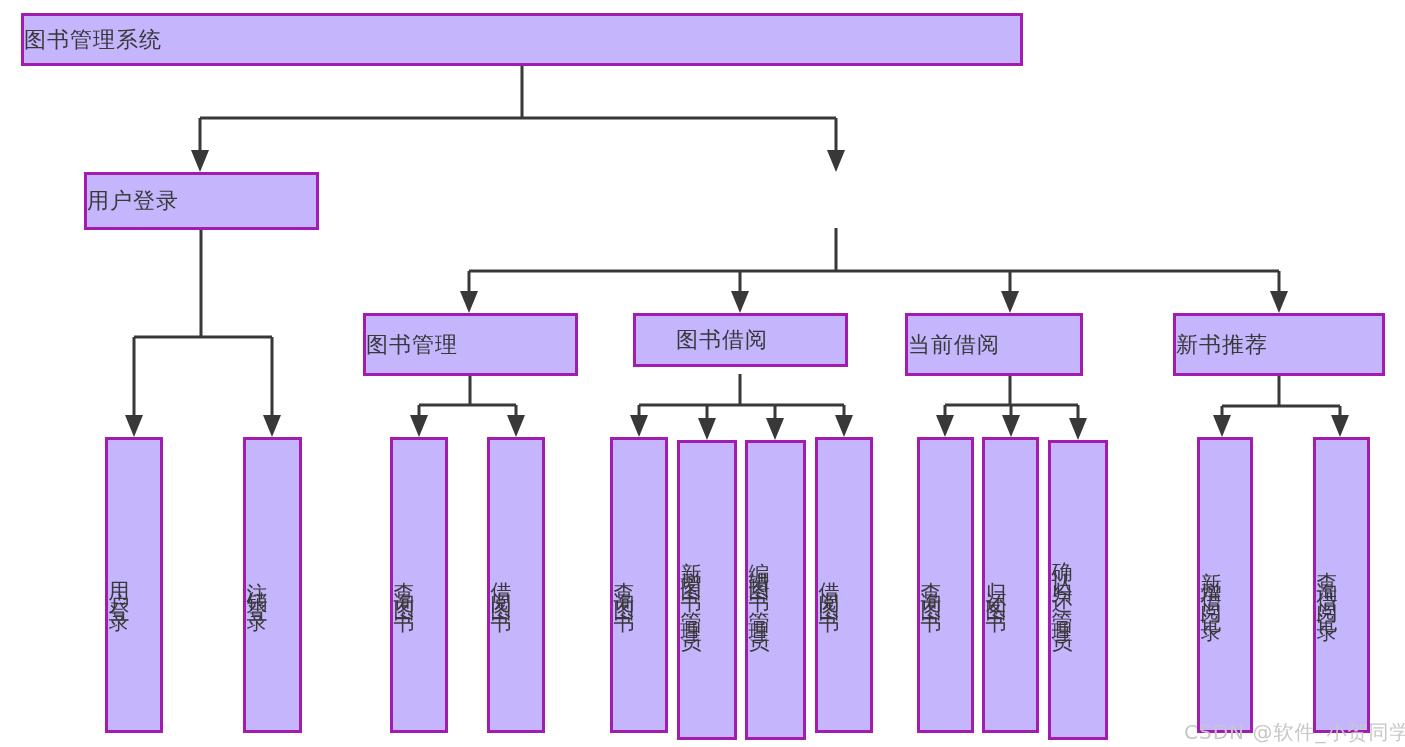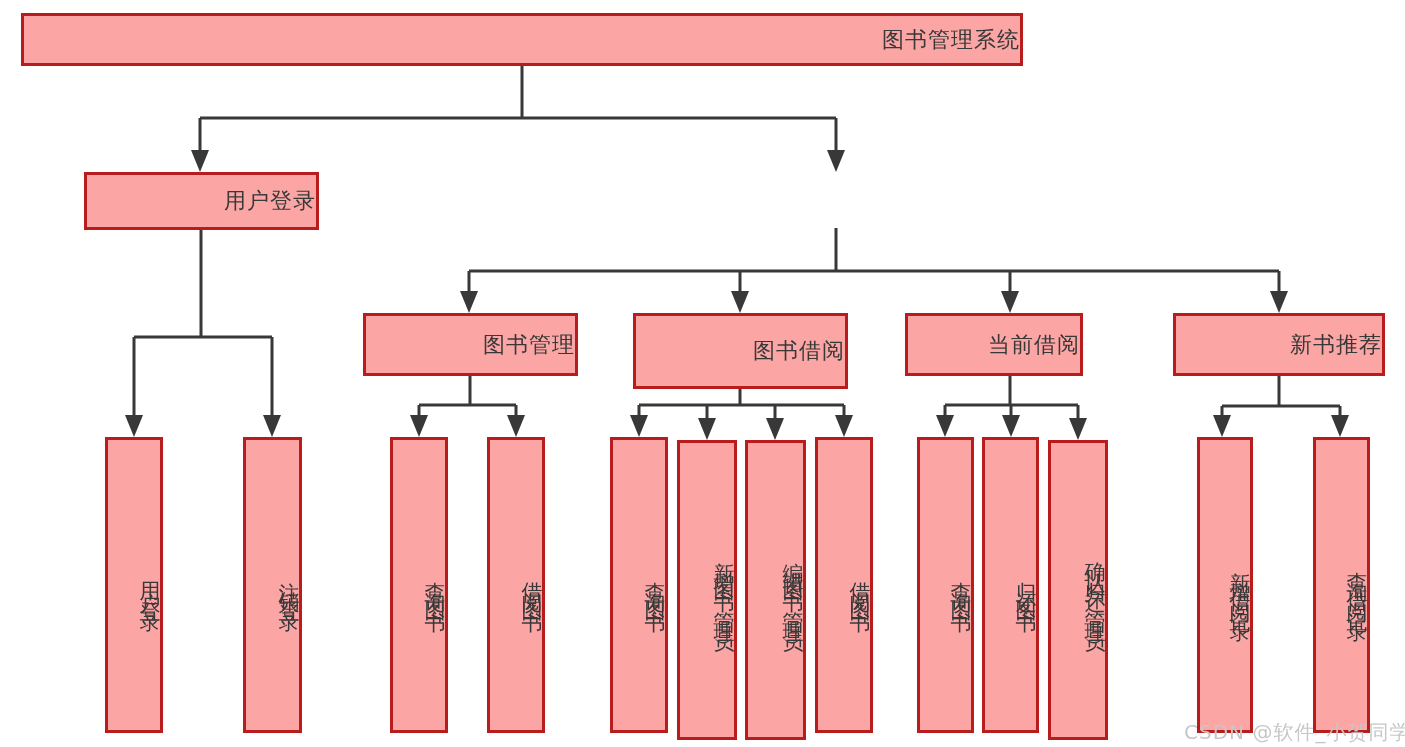--- a/index.html
+++ b/index.html
@@ -10,26 +10,26 @@
     font-family:"DejaVu Sans","Liberation Sans",sans-serif;
     overflow:hidden;
   }
   .connectors{
     position:absolute;left:0;top:0;width:1405px;height:747px;
     pointer-events:none;
   }
   .box{
     position:absolute;
     box-sizing:border-box;
-    border:3px solid #b91c1c;
-    background:#fca5a5;
+    border:3px solid #a21caf;
+    background:#c4b5fd;
     color:#383838;
     display:flex;
     align-items:center;
-    justify-content:flex-end;
+    justify-content:flex-start;
   }
   .hbox{font-size:22px;letter-spacing:1px;white-space:nowrap;}
   .vbox .vtext{
     writing-mode:vertical-rl;
     text-orientation:mixed;
     font-size:21px;
     letter-spacing:10px;
     line-height:1;
     white-space:nowrap;
   }
@@ -92,21 +92,21 @@
     <span>图书管理系统</span>
   </div>
 
   <div class="box hbox" style="left:84px;top:172px;width:235px;height:58px;">
     <span>用户登录</span>
   </div>
 
   <div class="box hbox" style="left:363px;top:313px;width:215px;height:63px;">
     <span>图书管理</span>
   </div>
-  <div class="box hbox" style="left:633px;top:313px;width:215px;height:76px;">
+  <div class="box hbox" style="left:633px;top:313px;width:215px;height:54px;padding-left:40px;">
     <span>图书借阅</span>
   </div>
   <div class="box hbox" style="left:905px;top:313px;width:178px;height:63px;">
     <span>当前借阅</span>
   </div>
   <div class="box hbox" style="left:1173px;top:313px;width:212px;height:63px;">
     <span>新书推荐</span>
   </div>
 
   <div class="box vbox" style="left:105px;top:437px;width:58px;height:296px;">

